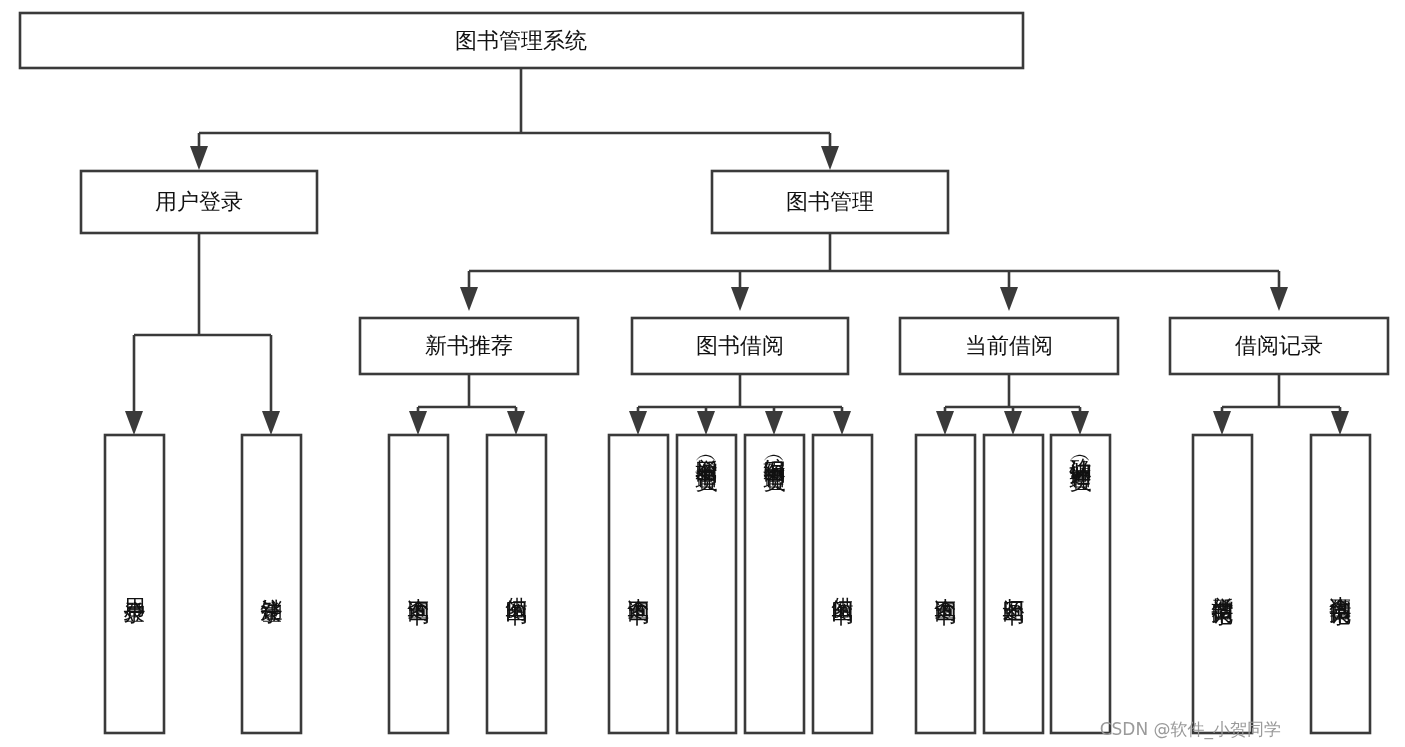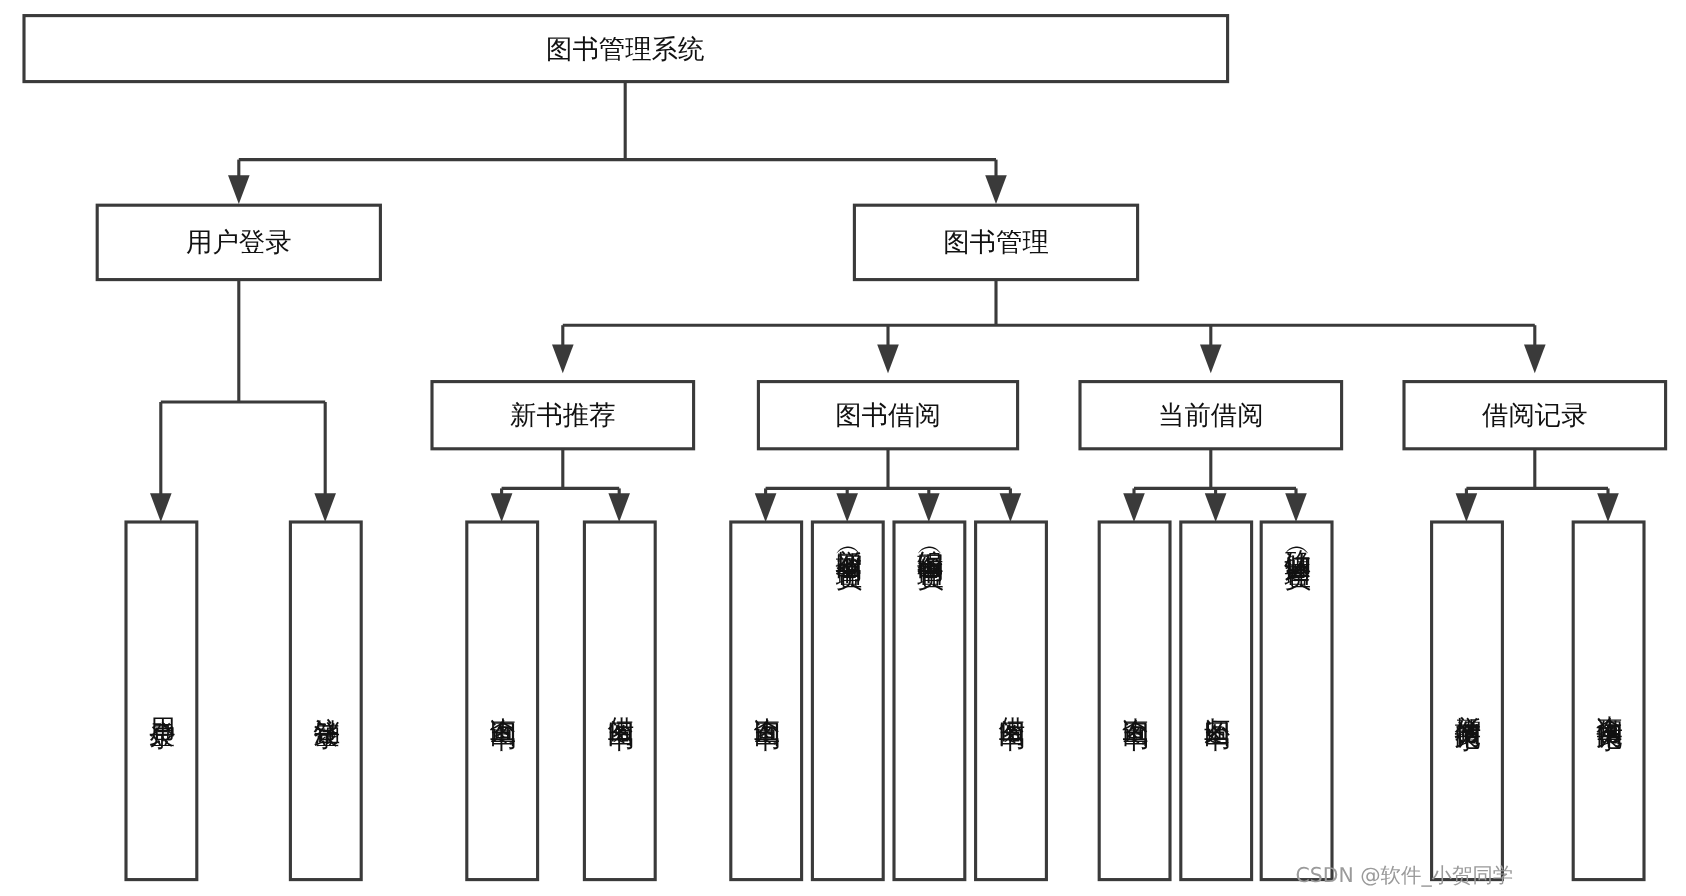--- a/index.html
+++ b/index.html
@@ -64,21 +64,21 @@
     text-orientation: upright;
     font-family: "DejaVu Sans", "Liberation Sans", sans-serif;
     font-size: 22px;
     line-height: 1.08;
     letter-spacing: 2px;
     color: #111111;
     white-space: nowrap;
   }
   .watermark {
     position: absolute;
-    right: 24px;
+    right: 4px;
     bottom: 6px;
     font-family: "DejaVu Sans", "Liberation Sans", sans-serif;
     font-size: 17px;
     color: #9a9a9a;
     white-space: nowrap;
   }
 </style>
 </head>
 <body>
 

